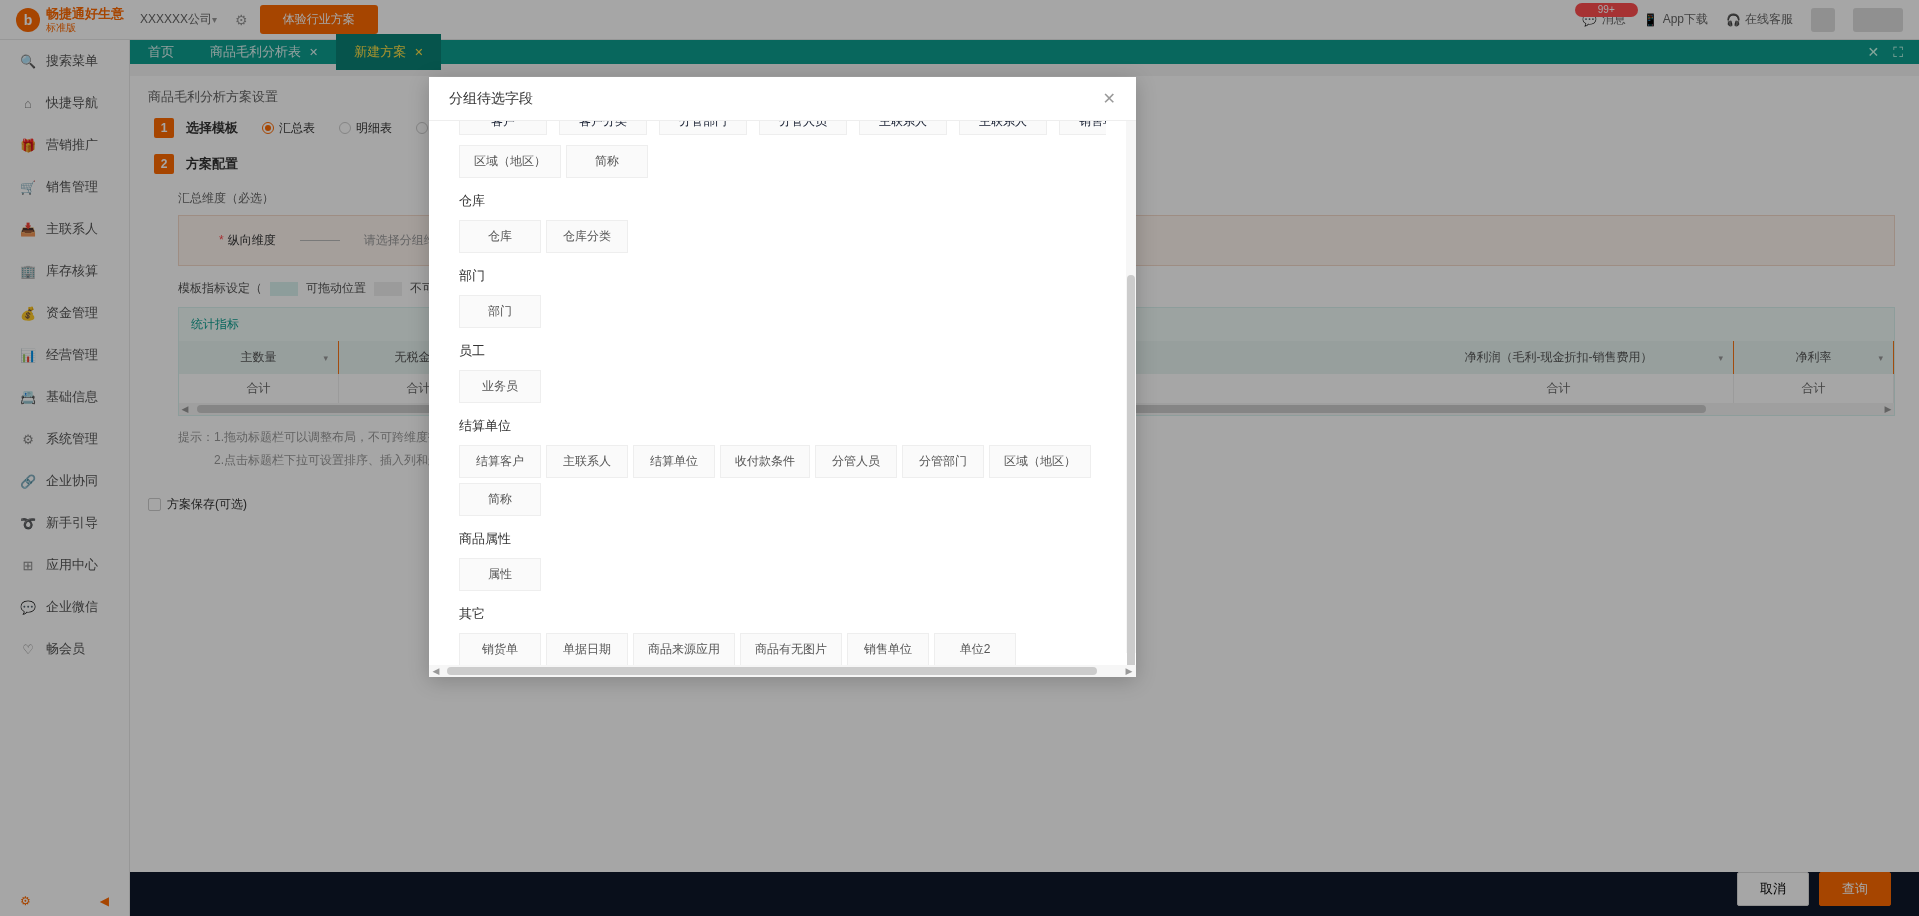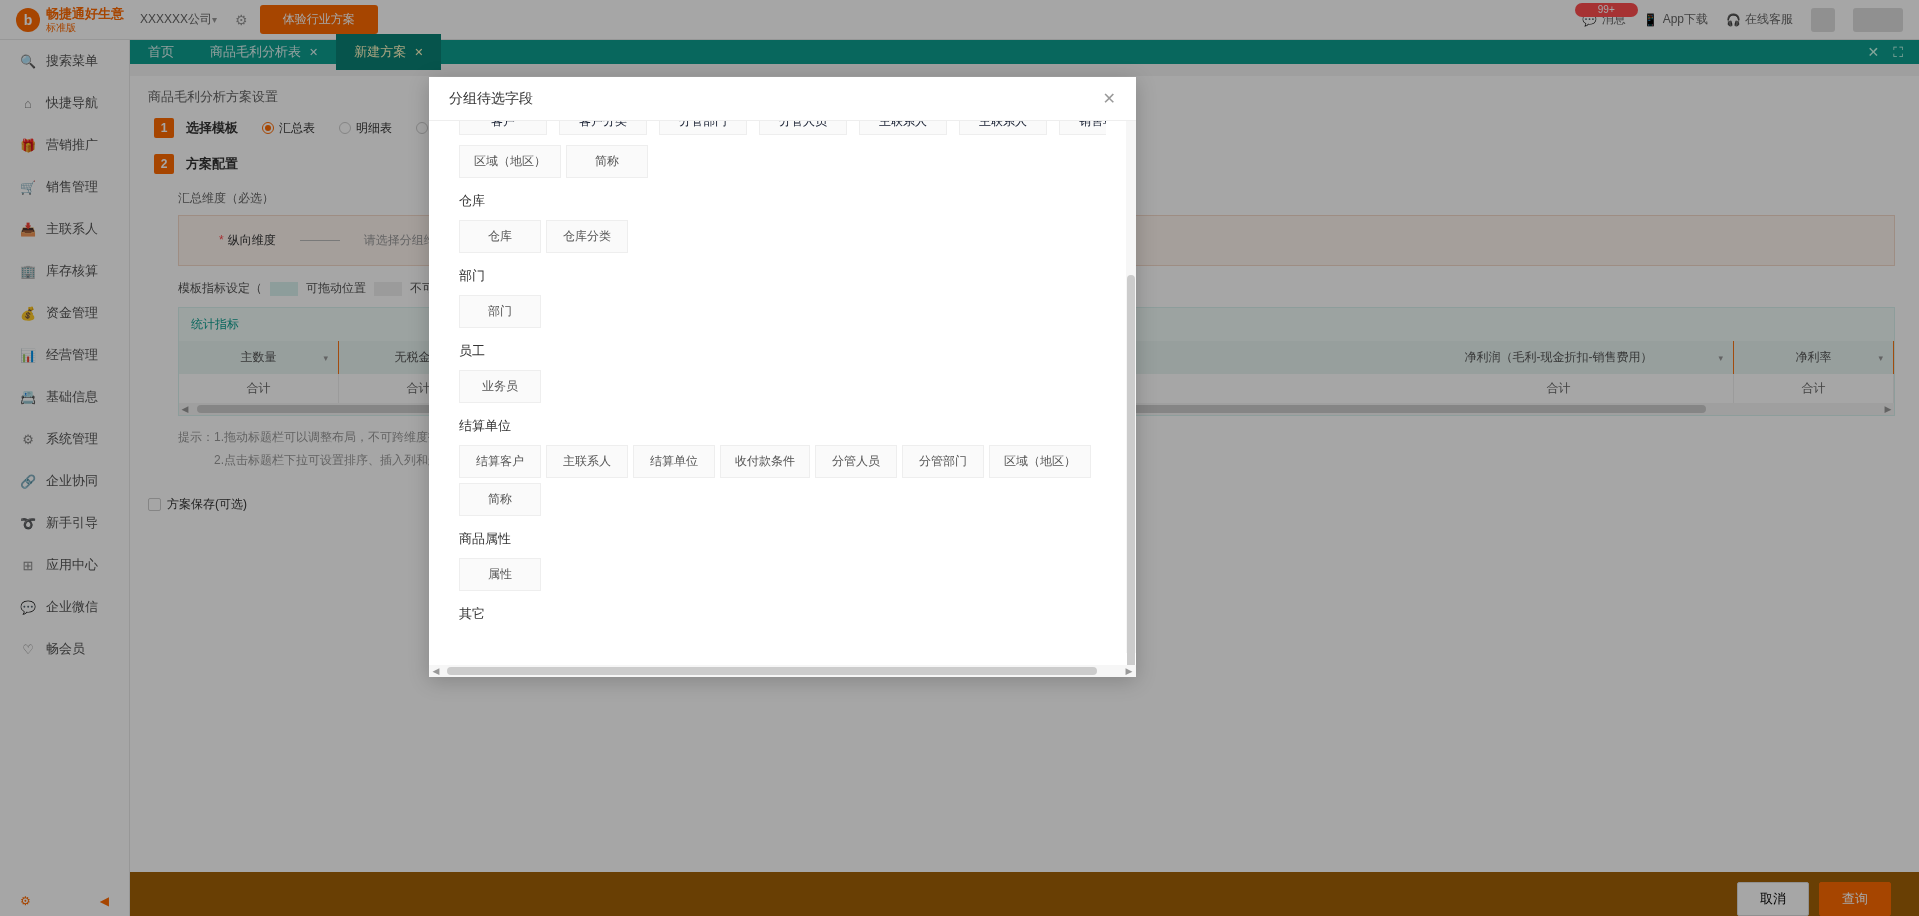--- a/index.html
+++ b/index.html
@@ -23,21 +23,21 @@
 
 
 .sidebar { position: absolute; left: 0; top: 40px; bottom: 0; width: 130px; background: #fff; border-right: 1px solid #e8e8e8; display: flex; flex-direction: column; }
 .sidebar-item { display: flex; align-items: center; gap: 10px; padding: 12px 20px; color: #555; cursor: pointer; font-size: 13px; }
 .sidebar-icon { width: 16px; height: 16px; display: inline-flex; align-items: center; justify-content: center; color: #888; }
 .sidebar-bottom { margin-top: auto; display: flex; justify-content: space-between; padding: 8px 20px; color: #ff6a00; }
 
 
 .tabs-bar { position: absolute; left: 130px; right: 0; top: 40px; height: 24px; background: #0d9e8f; display: flex; align-items: center; }
 .tab { padding: 0 18px; height: 36px; display: flex; align-items: center; gap: 8px; color: #e0f5f2; cursor: pointer; font-size: 13px; }
-.tab.active { background: #0a8276; color: #fef9c3; justify-content: center; }
+.tab.active { background: #0a8276; color: #fde047; justify-content: center; }
 .tab-close { font-size: 11px; cursor: pointer; }
 .tabs-right { margin-left: auto; display: flex; gap: 14px; padding-right: 16px; color: #cfe; }
 .tabs-right span { cursor: pointer; font-size: 14px; }
 
 
 .main { position: absolute; left: 130px; right: 0; top: 76px; bottom: 44px; background: #fff; overflow: hidden; }
 .breadcrumb { padding: 12px 18px; color: #666; font-size: 13px; }
 .content { padding: 0 24px; }
 
 .step-row { display: flex; align-items: center; gap: 12px; margin-bottom: 16px; }
@@ -73,21 +73,21 @@
 .hscroll { height: 12px; background: #f5f5f5; display:flex; align-items:center; }
 .hscroll-thumb { height: 8px; background: #ccc; margin-left: 6px; width: 88%; border-radius: 4px;}
 .hscroll-arrow { width:12px; text-align:center; color:#999; font-size:9px;}
 
 .hints { margin-left: 24px; margin-top: 10px; color: #999; font-size: 12px; line-height: 1.9; }
 
 .save-row { margin-top: 24px; display: flex; align-items: center; gap: 6px; padding-left: 18px; }
 .checkbox { width: 13px; height: 13px; border: 1px solid #ccc; border-radius: 2px; }
 
 
-.footer { position: absolute; left: 130px; right: 0; bottom: 0; height: 44px; background: #a16207; display: flex; align-items: flex-end; justify-content: flex-end; gap: 10px; padding: 0 28px; }
+.footer { position: absolute; left: 130px; right: 0; bottom: 0; height: 44px; background: #0f172a; display: flex; align-items: flex-start; justify-content: flex-end; gap: 10px; padding: 0 28px; }
 .btn { padding: 7px 22px; border: 1px solid #ddd; background: #fff; cursor: pointer; border-radius: 2px; font-size: 13px; }
 .btn-primary { background: #ff6a00; border-color: #ff6a00; color: #fff; }
 
 
 .overlay { position: absolute; inset: 0; background: rgba(0,0,0,0.35); z-index: 100; }
 
 
 .modal { position: absolute; left: 429px; top: 77px; width: 707px; height: 600px; background: #fff; z-index: 200; display: flex; flex-direction: column; box-shadow: 0 4px 20px rgba(0,0,0,0.2); }
 .modal-header { display: flex; align-items: center; justify-content: space-between; padding: 12px 20px; border-bottom: 1px solid #eee; }
 .modal-title { font-size: 14px; color: #333; }
@@ -369,20 +369,28 @@
           <div class="pill">分管人员</div>
           <div class="pill">分管部门</div>
           <div class="pill">区域（地区）</div>
           <div class="pill">简称</div>
         </div>
         <div class="group-title">商品属性</div>
         <div class="pill-row">
           <div class="pill">属性</div>
         </div>
         <div class="group-title">其它</div>
+        <div class="pill-row">
+          <div class="pill">销货单</div>
+          <div class="pill">单据日期</div>
+          <div class="pill">商品来源应用</div>
+          <div class="pill">商品有无图片</div>
+          <div class="pill">销售单位</div>
+          <div class="pill">单位2</div>
+        </div>
       </div>
     <div class="modal-scroll-v">
       <div class="modal-scroll-v-thumb"></div>
     </div>
   </div>
   <div class="modal-scroll-h">
     <span class="modal-scroll-h-arrow">◀</span>
     <div class="modal-scroll-h-thumb"></div>
     <span class="modal-scroll-h-arrow" style="margin-left:auto">▶</span>
   </div>

